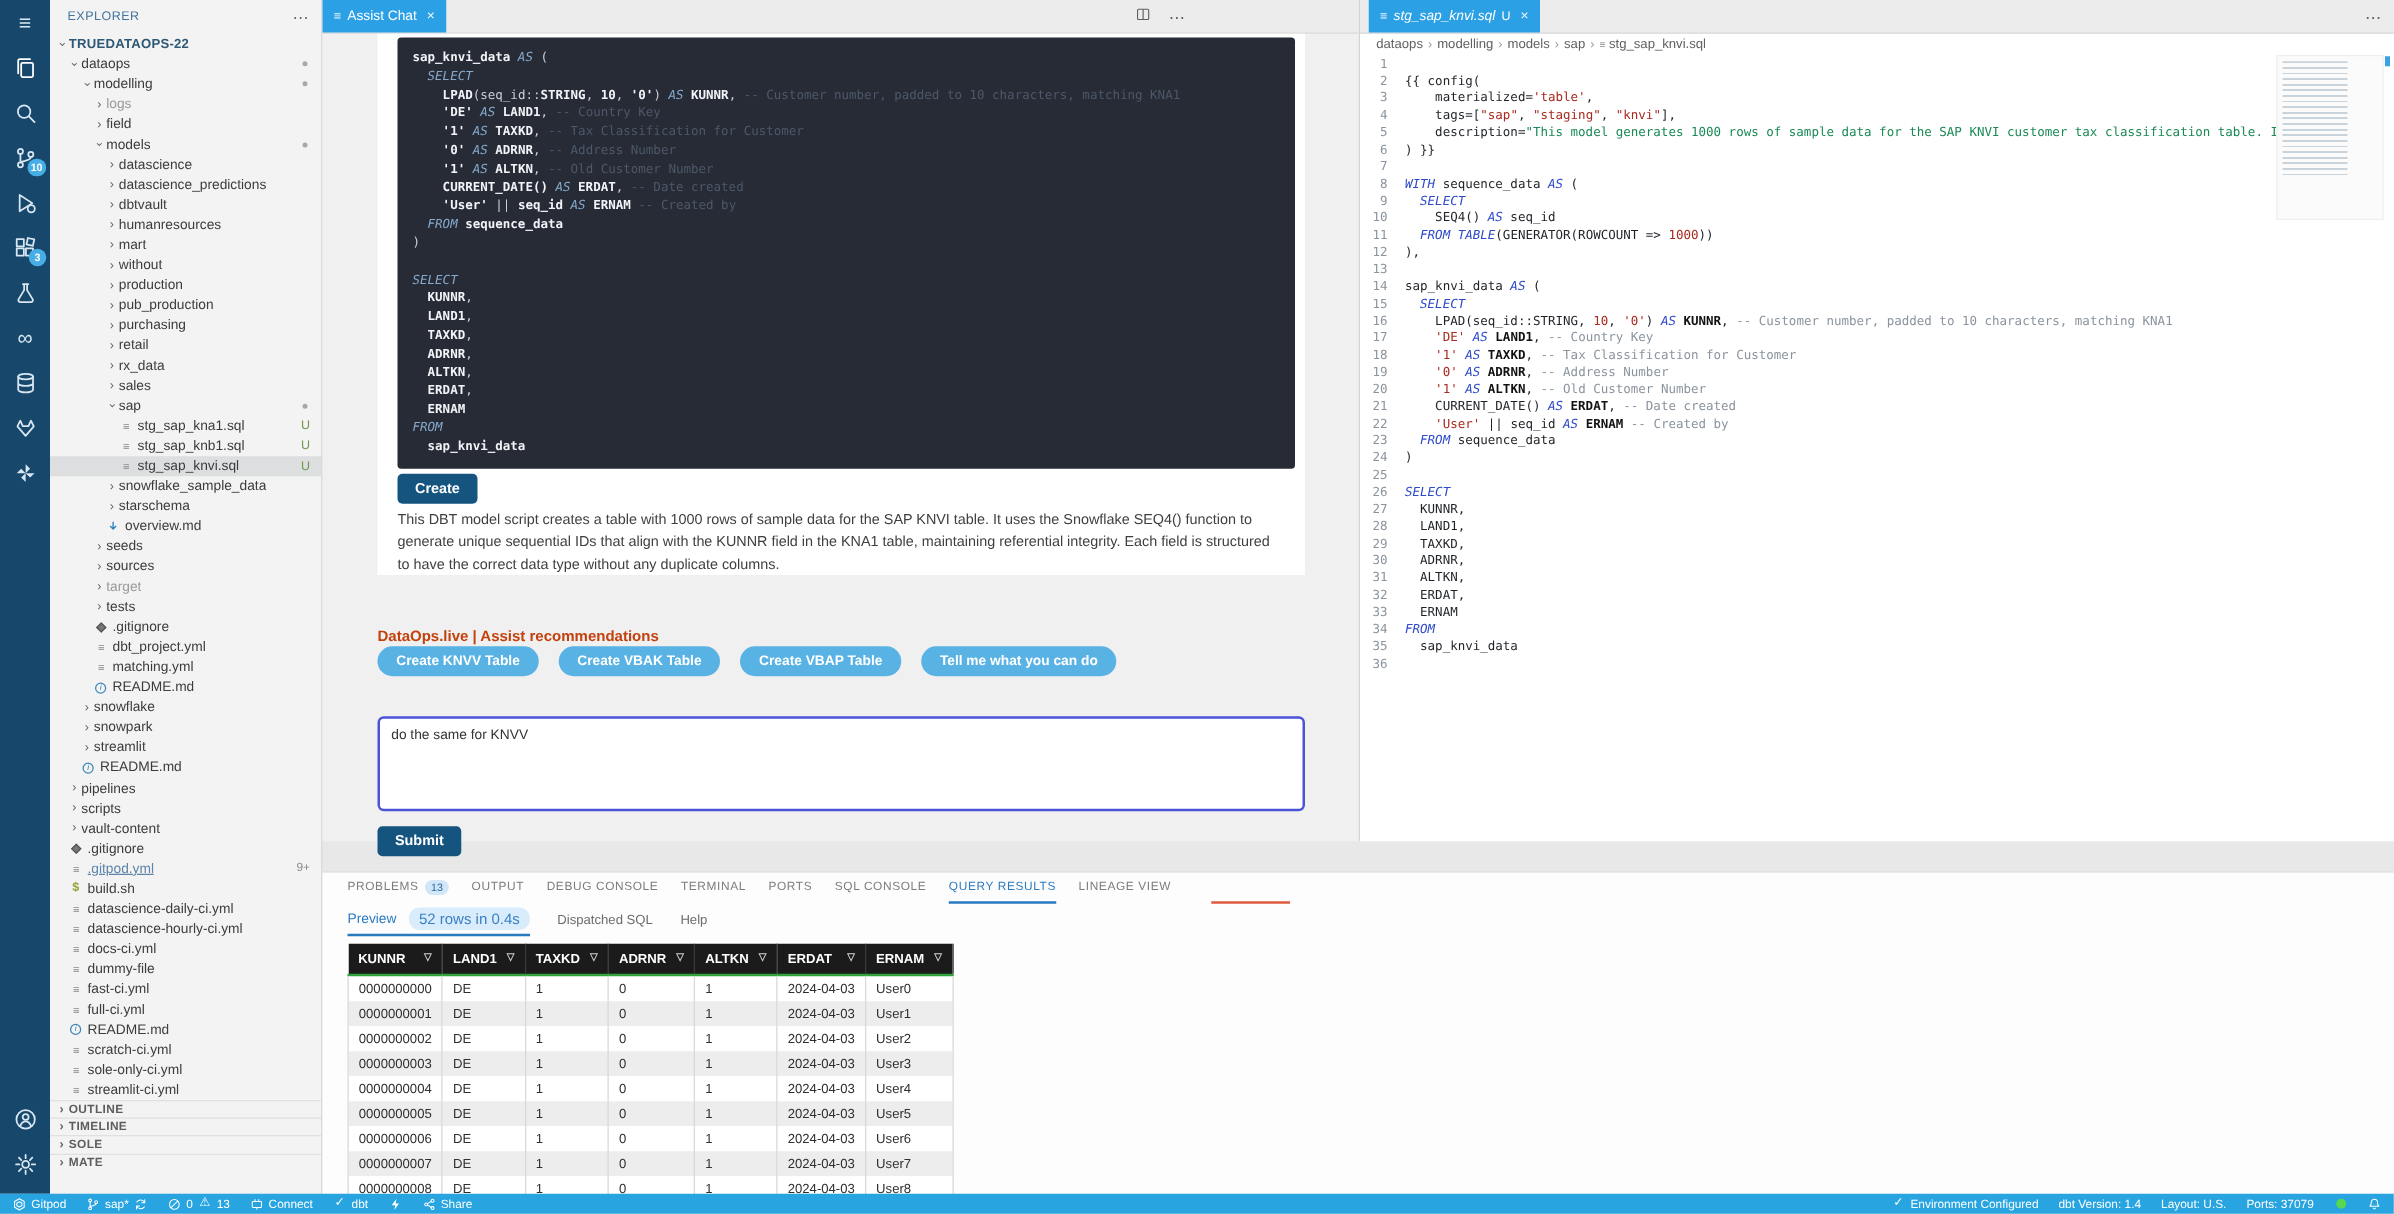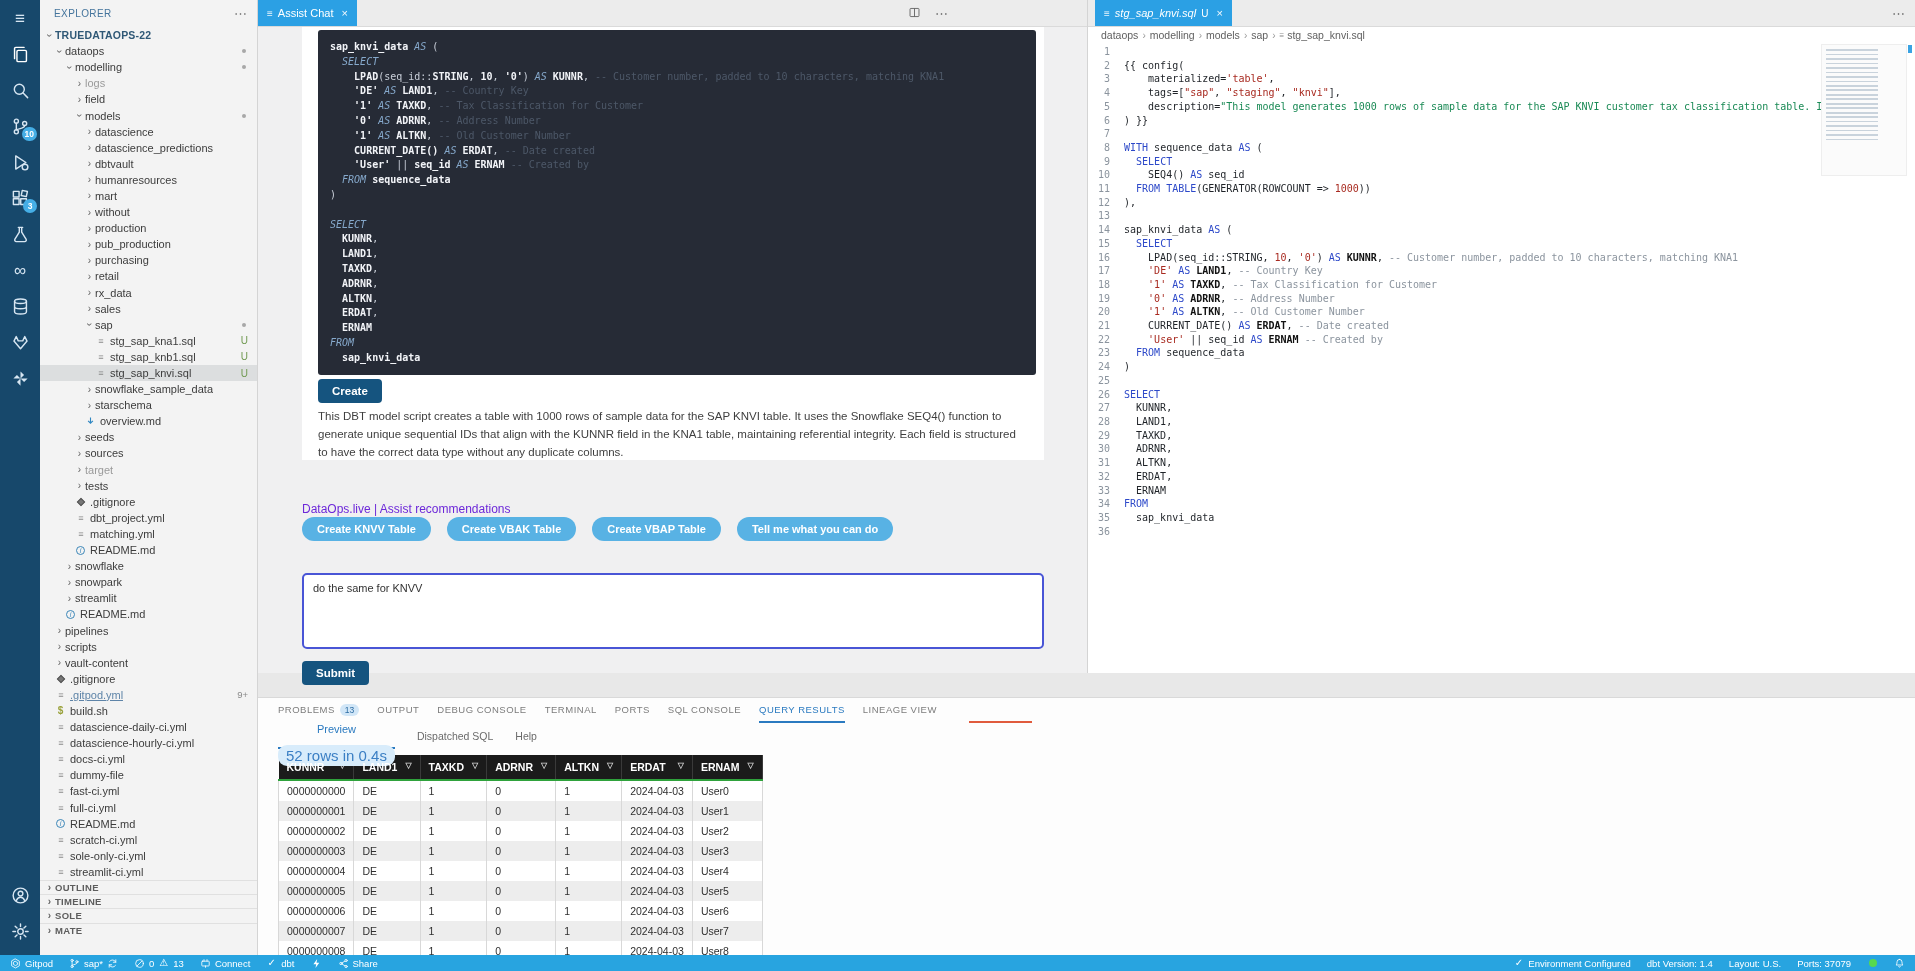--- a/index.html
+++ b/index.html
@@ -57,56 +57,56 @@
   #chat-scroll { position:absolute; top:27px; left:0; right:0; bottom:0; }
   #chat-card { position:absolute; left:44px; top:0; width:742px; height:433px; background:#ffffff; }
   #chat-codeblock { position:absolute; left:16px; top:3px; width:718px; height:345px; background:#262b36; border-radius:3px; padding:10px 12px; overflow:hidden; font-family:"DejaVu Sans Mono", monospace; font-size:10px; line-height:14.8px; white-space:pre; }
   .cseg-w { color:#f2f4f8; font-weight:bold; }
   .cseg-kw { color:#86a9cc; font-style:italic; }
   .cseg-cm { color:#4d5868; }
   .cseg-pl { color:#c9cfd9; }
   .btn-primary { position:absolute; background:#15547f; color:#fff; font-size:11.5px; font-weight:bold; border:none; border-radius:4px; padding:6px 14px; cursor:pointer; font-family:"Liberation Sans",sans-serif; }
   #create-btn { left:16px; top:352px; }
   #chat-desc { position:absolute; left:16px; top:381px; width:710px; font-size:11.5px; line-height:1.55; color:#3f3f3f; }
-  #recs-title { position:absolute; left:44px; top:475px; font-size:12px; font-weight:normal; color:#6d28d9; }
+  #recs-title { position:absolute; left:44px; top:475px; font-size:12px; font-weight:bold; color:#c2410c; }
   #pill-row { position:absolute; left:44px; top:490px; display:flex; gap:16px; }
   .pill { background:#58b2e4; color:#fff; border:none; border-radius:13px; font-size:11px; font-weight:bold; padding:6px 15px; cursor:pointer; font-family:"Liberation Sans",sans-serif; white-space:nowrap; }
   #chat-input { position:absolute; left:44px; top:546px; width:742px; height:76px; border:2px solid #4955d6; border-radius:5px; background:#fff; font-size:11px; color:#333; padding:7px 9px; resize:none; outline:none; font-family:"Liberation Sans",sans-serif; }
   #submit-btn { left:44px; top:634px; }
 
   
   #editor-group { left:1087px; top:0; width:828px; height:673px; background:#ffffff; border-left:1px solid #d4d4d4; }
   #breadcrumb { height:16px; display:flex; align-items:center; gap:4px; font-size:10.5px; color:#616161; padding-left:13px; background:#fff; }
   #breadcrumb .sep { color:#9a9a9a; font-size:10px; }
   #breadcrumb .bc-fic { color:#8a8a8a; font-size:8px; letter-spacing:-1px; }
   #editor-code { position:absolute; top:45px; left:0; right:0; bottom:0; font-family:"DejaVu Sans Mono", monospace; font-size:10px; line-height:13.7px; white-space:pre; overflow:hidden; }
   .eline { display:flex; }
   .eline .ln { width:36px; text-align:right; padding-right:14px; color:#8b949e; flex:none; user-select:none; }
-  .seg-k { color:#2d49c9; }
+  .seg-k { color:#2d49c9; font-style:italic; }
   .seg-s { color:#a82a20; }
   .seg-g { color:#1a8a55; }
   .seg-c { color:#8b949e; }
   .seg-b { color:#111; font-weight:bold; }
   .seg-p { color:#1f2328; }
   #minimap { position:absolute; right:8px; top:44px; width:86px; height:132px; background:#fbfbfb; border:1px solid #eee;
     background-image:repeating-linear-gradient(to bottom, #c9d3dc 0 1.5px, transparent 1.5px 4.5px);
     background-size:62% 70%; background-repeat:no-repeat; background-position:4px 4px; }
   #minimap::after { content:""; position:absolute; right:-6px; top:0; width:4px; height:8px; background:#3aa3e3; }
 
   
   #bottom-panel { left:258px; top:673px; width:1657px; height:282px; background:#fdfdfd; border-top:1px solid #d9d9d9;margin-top:24px; }
   #bp-tabs { height:25px; display:flex; align-items:center; gap:18px; padding-left:20px; }
   .bp-tab { font-size:9.5px; letter-spacing:.5px; color:#7c7c7c; height:25px; display:flex; align-items:center; gap:5px; border-bottom:2px solid transparent; cursor:pointer; }
   .bp-tab.active { color:#2a7ac0; border-bottom-color:#2a7ac0; }
   .bp-badge { background:#d1e6f7; color:#2c6ca3; border-radius:8px; font-size:8.5px; padding:1px 5px; letter-spacing:0; }
   #bp-orange { width:63px; height:2px; background:#e05b3d; align-self:flex-end; margin-bottom:0; margin-left:14px; }
   #bp-subtabs { height:26px; display:flex; align-items:center; gap:22px; padding-left:20px; }
-  .sub-left { display:flex; align-items:center; gap:10px; height:26px; border-bottom:2px solid #2a7ac0; cursor:pointer;flex-direction:column; }
+  .sub-left { display:flex; align-items:center; gap:10px; height:26px; border-bottom:2px solid #2a7ac0; cursor:pointer; }
   .sub-label { font-size:11px; color:#2a7ac0; }
-  .sub-badge { background:#d8ecfb; color:#3b7fc4; font-size:15px; border-radius:9px; padding:2px 8px; }
+  .sub-badge { background:#d8ecfb; color:#3b7fc4; font-size:12px; border-radius:9px; padding:2px 8px; }
   .sub-tab { font-size:10.5px; color:#6b6b6b; cursor:pointer; }
   #result-table { margin:6px 0 0 20px; border-collapse:collapse; font-size:10.5px; }
   #result-table th { background:#1b1b1b; color:#fff; font-size:10.5px; text-align:left; padding:6px 8px; border-right:1px solid #3a3a3a; border-bottom:2px solid #2fa23c; font-weight:bold; min-width:58px; cursor:pointer; }
   #result-table th .funnel { float:right; font-size:8px; color:#cfcfcf; margin-left:8px; }
   #result-table td { padding:4px 8px; color:#2f2f2f; border-right:1px solid #d8d8d8; border-left:1px solid #d8d8d8; }
   #result-table tbody tr:nth-child(even) { background:#ededed; }
   #result-table tbody tr:nth-child(odd) { background:#ffffff; }
 
   
   #status-bar { left:0; top:955px; width:1915px; height:16px; background:#28a4e0; color:#fff; display:flex; align-items:center; justify-content:space-between; padding:0 10px; font-size:9.5px; z-index:6; }

